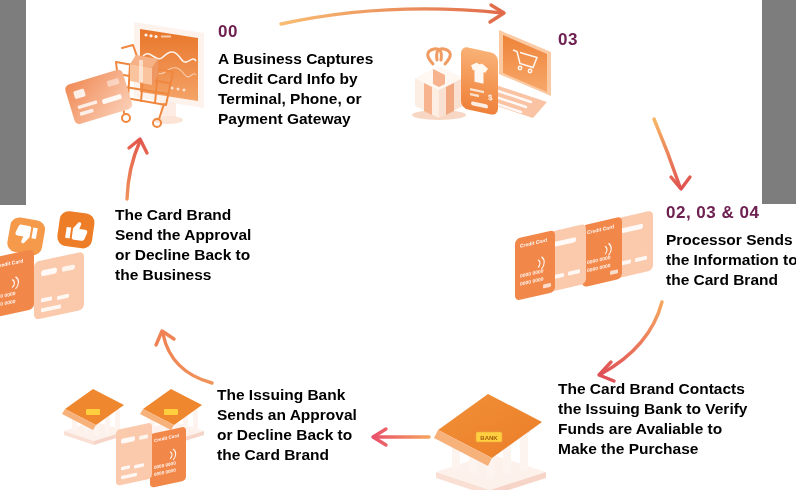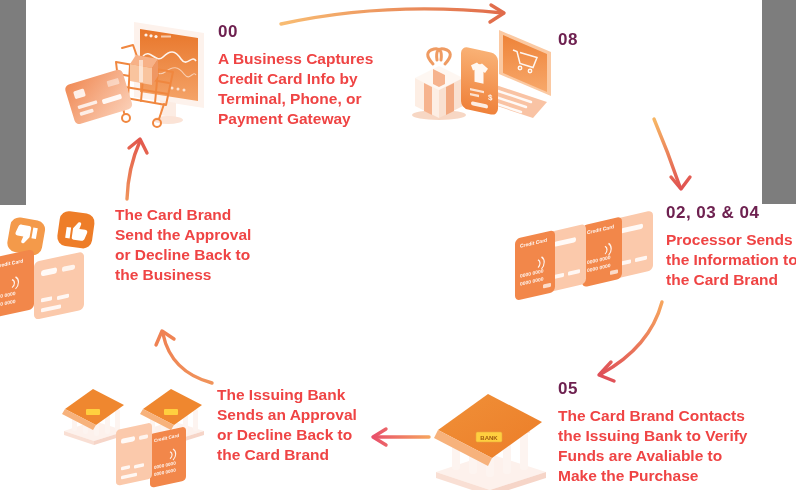--- a/index.html
+++ b/index.html
@@ -9,21 +9,21 @@
   }
   .gray-bar{position:absolute;background:#7d7d7d;}
   .gray-bar.left{left:0;top:0;width:26px;height:205px;}
   .gray-bar.right{left:762px;top:0;width:34px;height:204px;}
   .step{position:absolute;}
   .step-number{
     font-weight:700;font-size:17px;letter-spacing:.5px;color:#6e2150;
     margin:0 0 7px 0;white-space:nowrap;
   }
   .step-text{
-    font-weight:700;font-size:15.5px;line-height:20px;color:#ef4444;
+    font-weight:700;font-size:15.5px;line-height:20px;color:#000000;
     white-space:pre-line;width:230px;
   }
   .ill{position:absolute;}
   .arrows{position:absolute;left:0;top:0;pointer-events:none;}
 </style>
 </head>
 <body>
 
 <div class="canvas">
 
@@ -276,32 +276,31 @@
 
   <div class="step" style="left:218px;top:22px">
     <div class="step-number">00</div>
     <div class="step-text">A Business Captures
 Credit Card Info by
 Terminal, Phone, or
 Payment Gateway</div>
   </div>
 
   <div class="step" style="left:558px;top:30px">
-    <div class="step-number">08</div>
+    <div class="step-number">03</div>
   </div>
 
   <div class="step" style="left:666px;top:203px">
     <div class="step-number">02, 03 &amp; 04</div>
     <div class="step-text">Processor Sends
 the Information to
 the Card Brand</div>
   </div>
 
   <div class="step" style="left:558px;top:379px">
-    <div class="step-number">05</div>
     <div class="step-text">The Card Brand Contacts
 the Issuing Bank to Verify
 Funds are Avaliable to
 Make the Purchase</div>
   </div>
 
   <div class="step" style="left:217px;top:385px">
     <div class="step-text">The Issuing Bank
 Sends an Approval
 or Decline Back to

